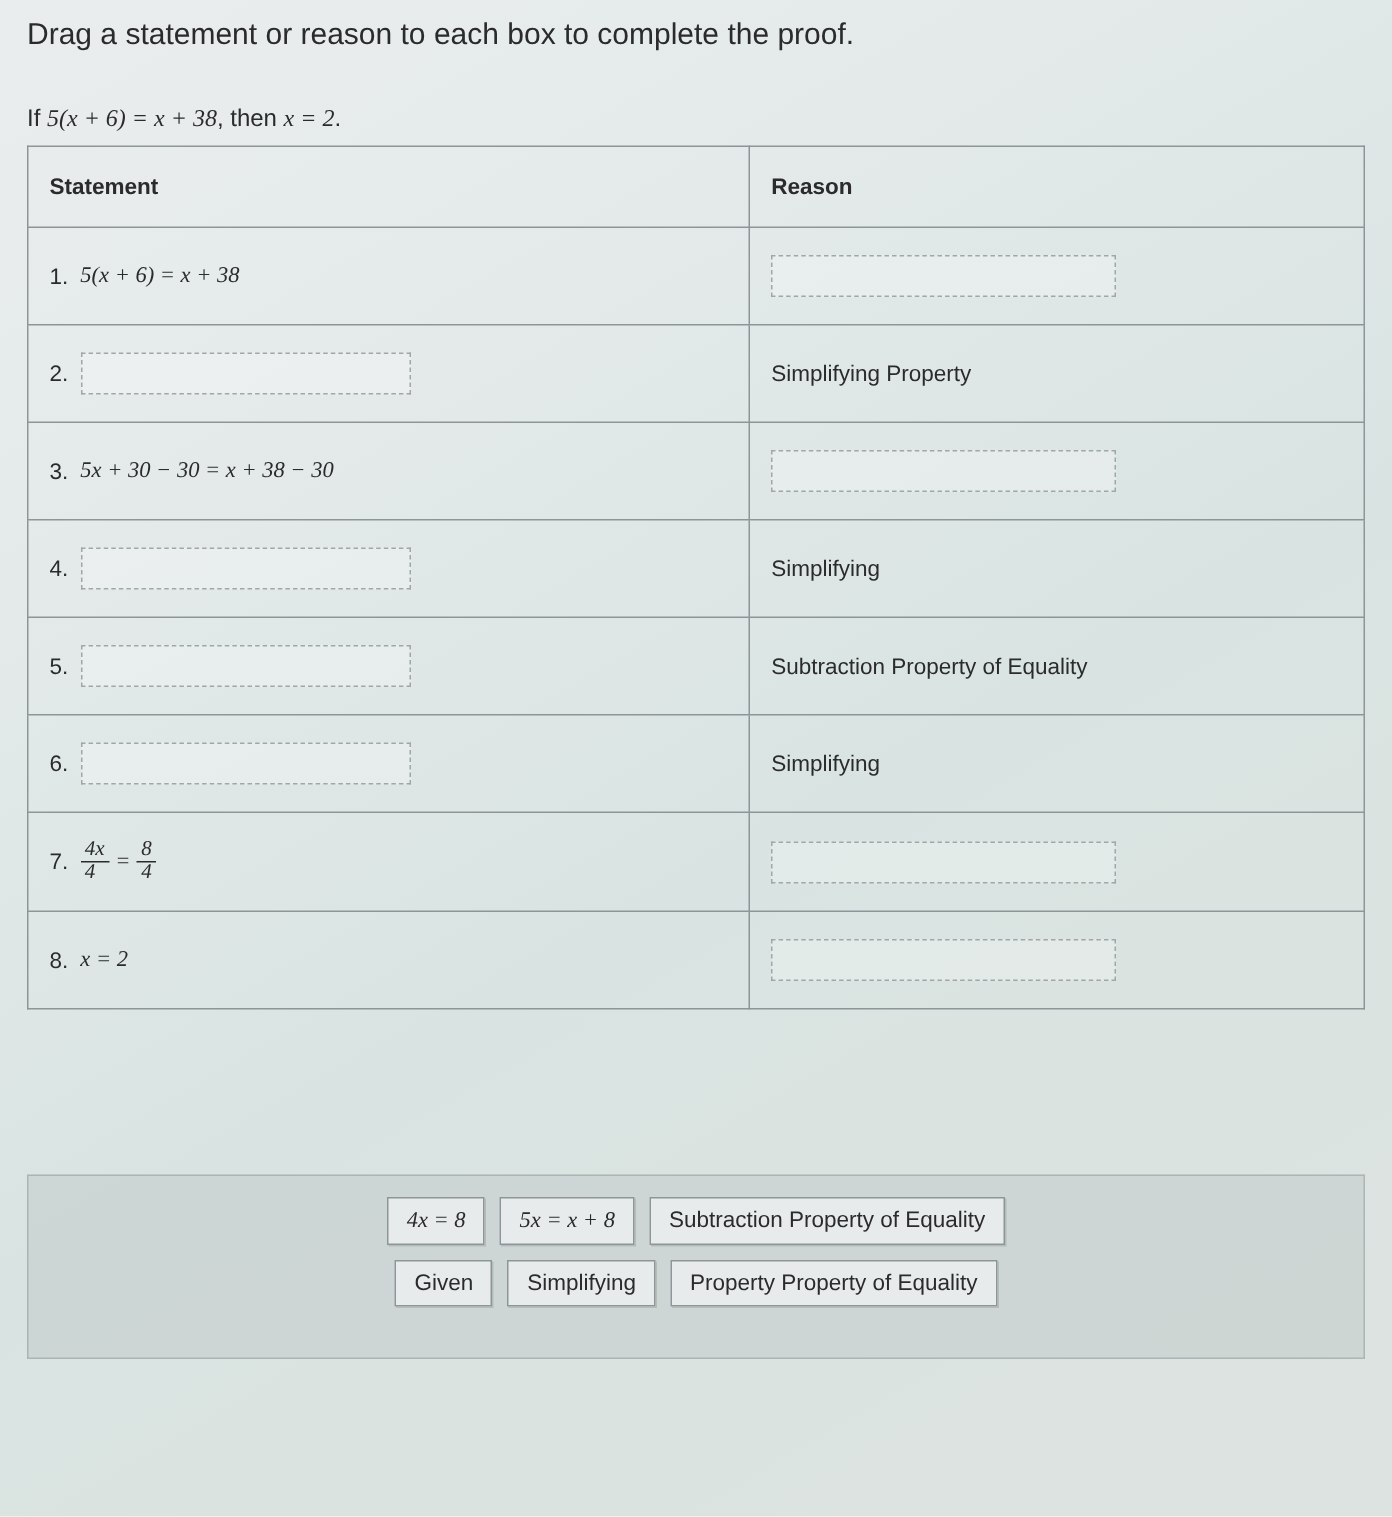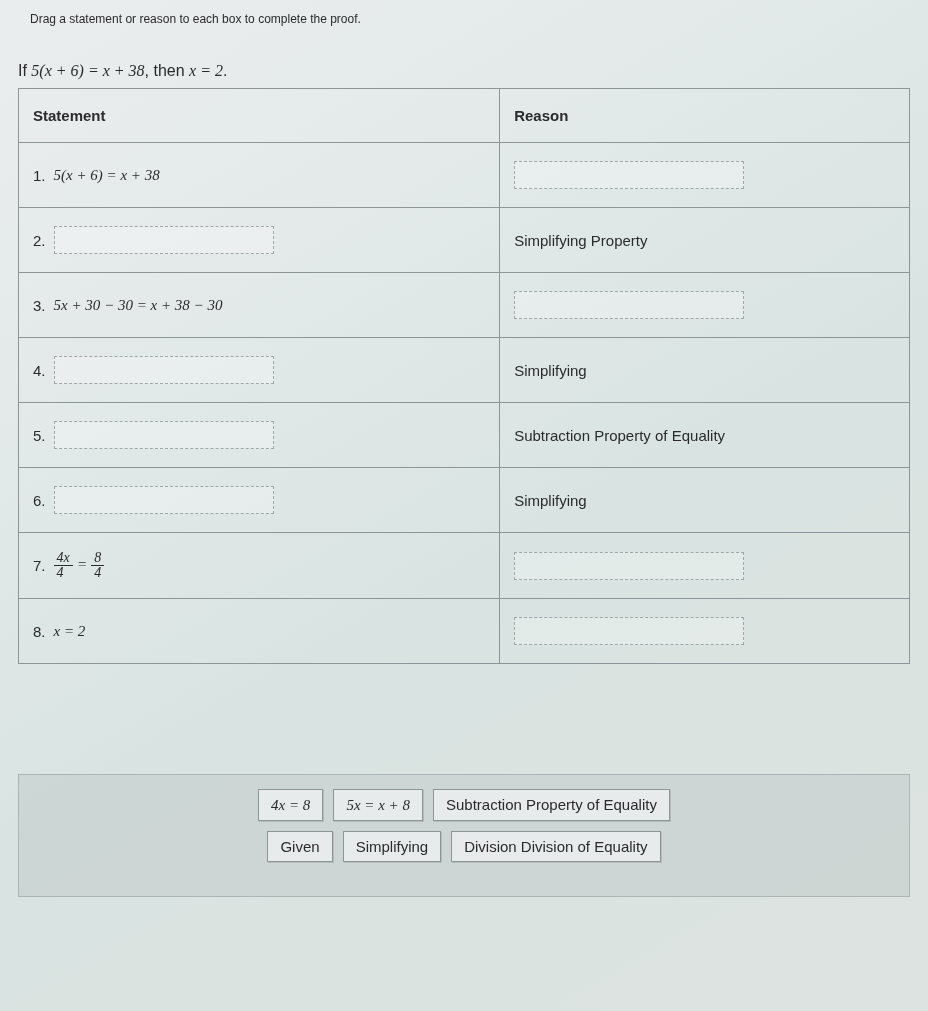--- a/index.html
+++ b/index.html
@@ -6,22 +6,22 @@
   body {
     margin: 0;
     padding: 12px 18px;
     background: linear-gradient(150deg,#eaedee 0%,#e4eaea 25%,#d9e4e2 55%,#dae3e0 70%,#dde3e0 100%);
     font-family: Arial, Helvetica, sans-serif;
     color: #2b2b2b;
     width: 928px;
     min-height: 1011px;
   }
   .instruction {
-    font-size: 12px;
-    margin: 0 0 36px 12px;
+    font-size: 20px;
+    margin: 0 0 36px 0;
   }
   .premise {
     font-size: 16px;
     margin: 0 0 8px 0;
   }
   table.proof {
     width: 100%;
     border-collapse: collapse;
     background: transparent;
   }
@@ -178,15 +178,15 @@
 
 <div class="tile-area">
   <div class="tile-row" id="tiles1">
       <div class="tile"><span class="math">4x = 8</span></div>
       <div class="tile"><span class="math">5x = x + 8</span></div>
       <div class="tile">Subtraction Property of Equality</div>
     </div>
   <div class="tile-row" id="tiles2">
       <div class="tile">Given</div>
       <div class="tile">Simplifying</div>
-      <div class="tile">Division Division of Equality</div>
+      <div class="tile">Property Property of Equality</div>
     </div>
 </div>
 
 </body></html>

